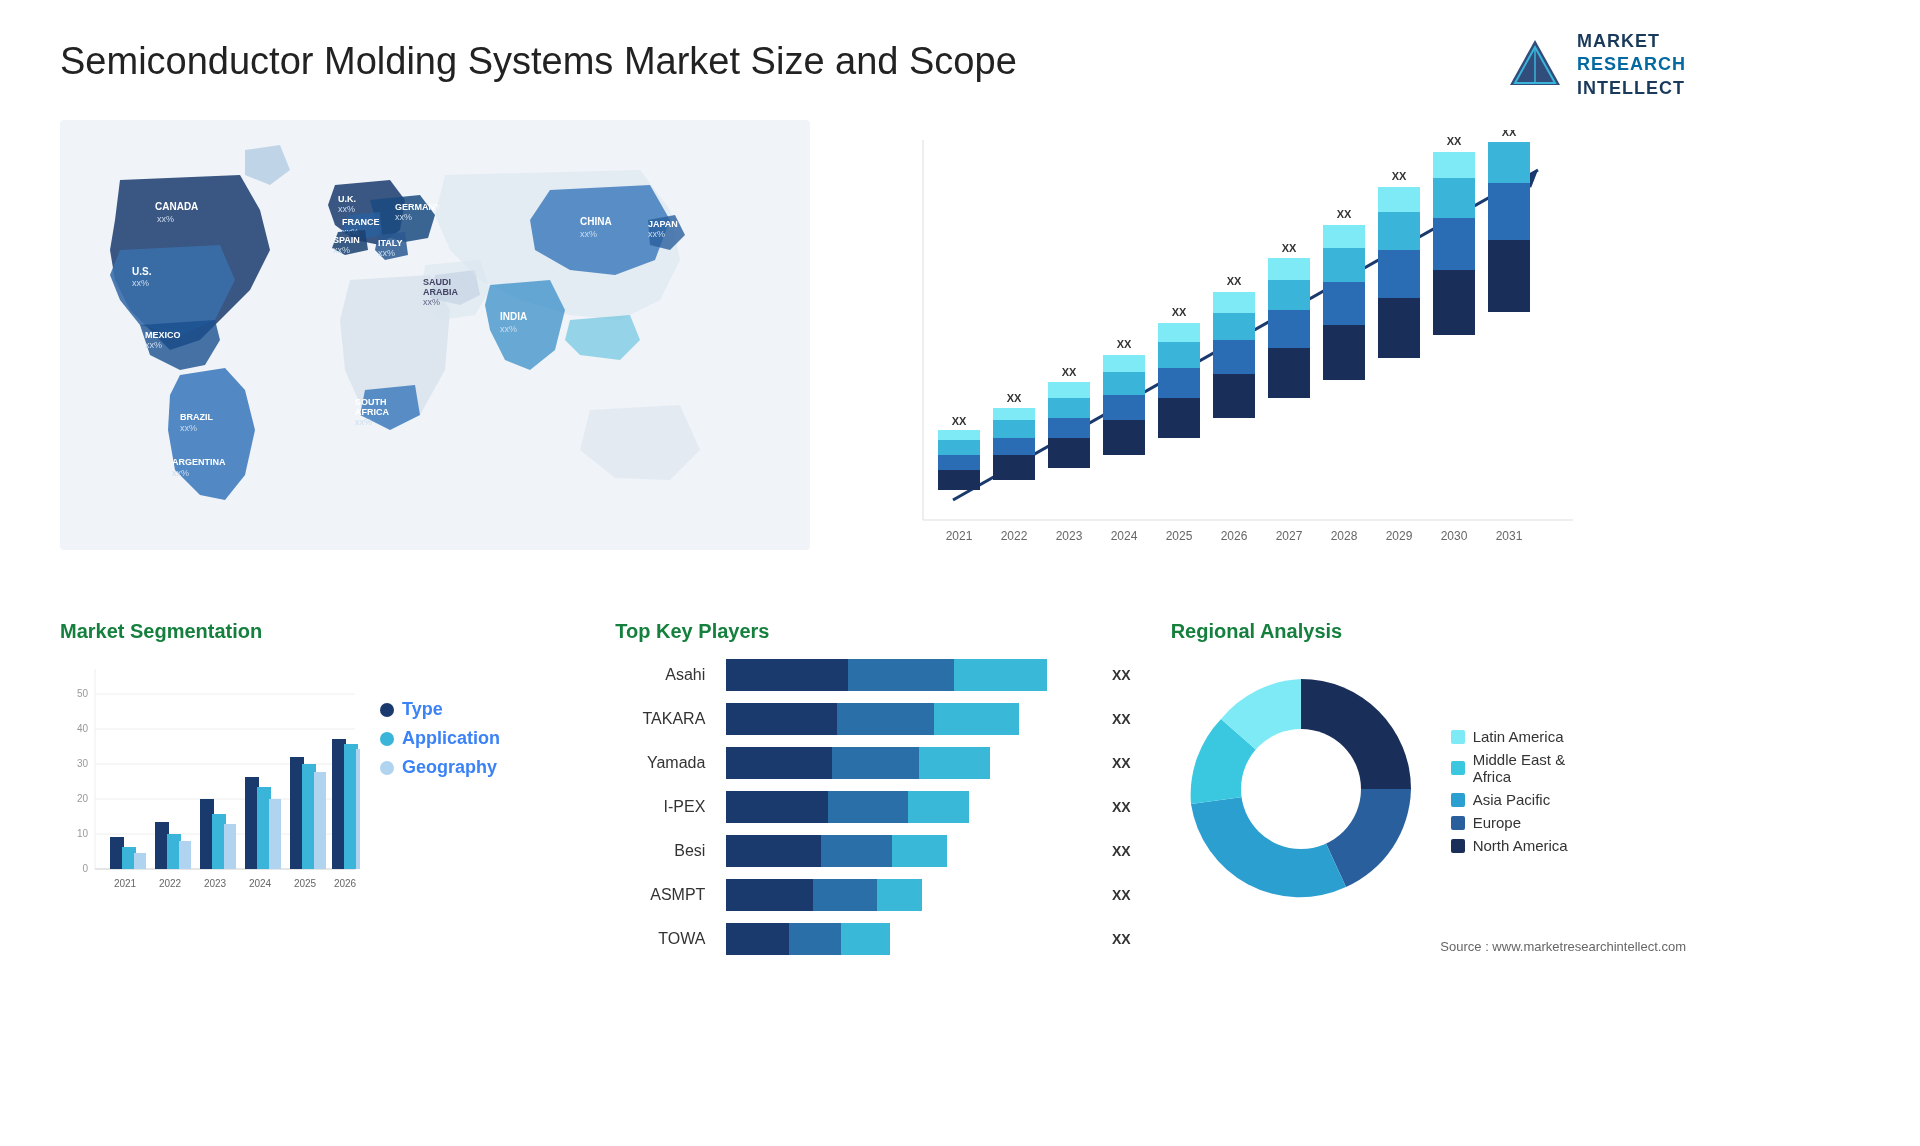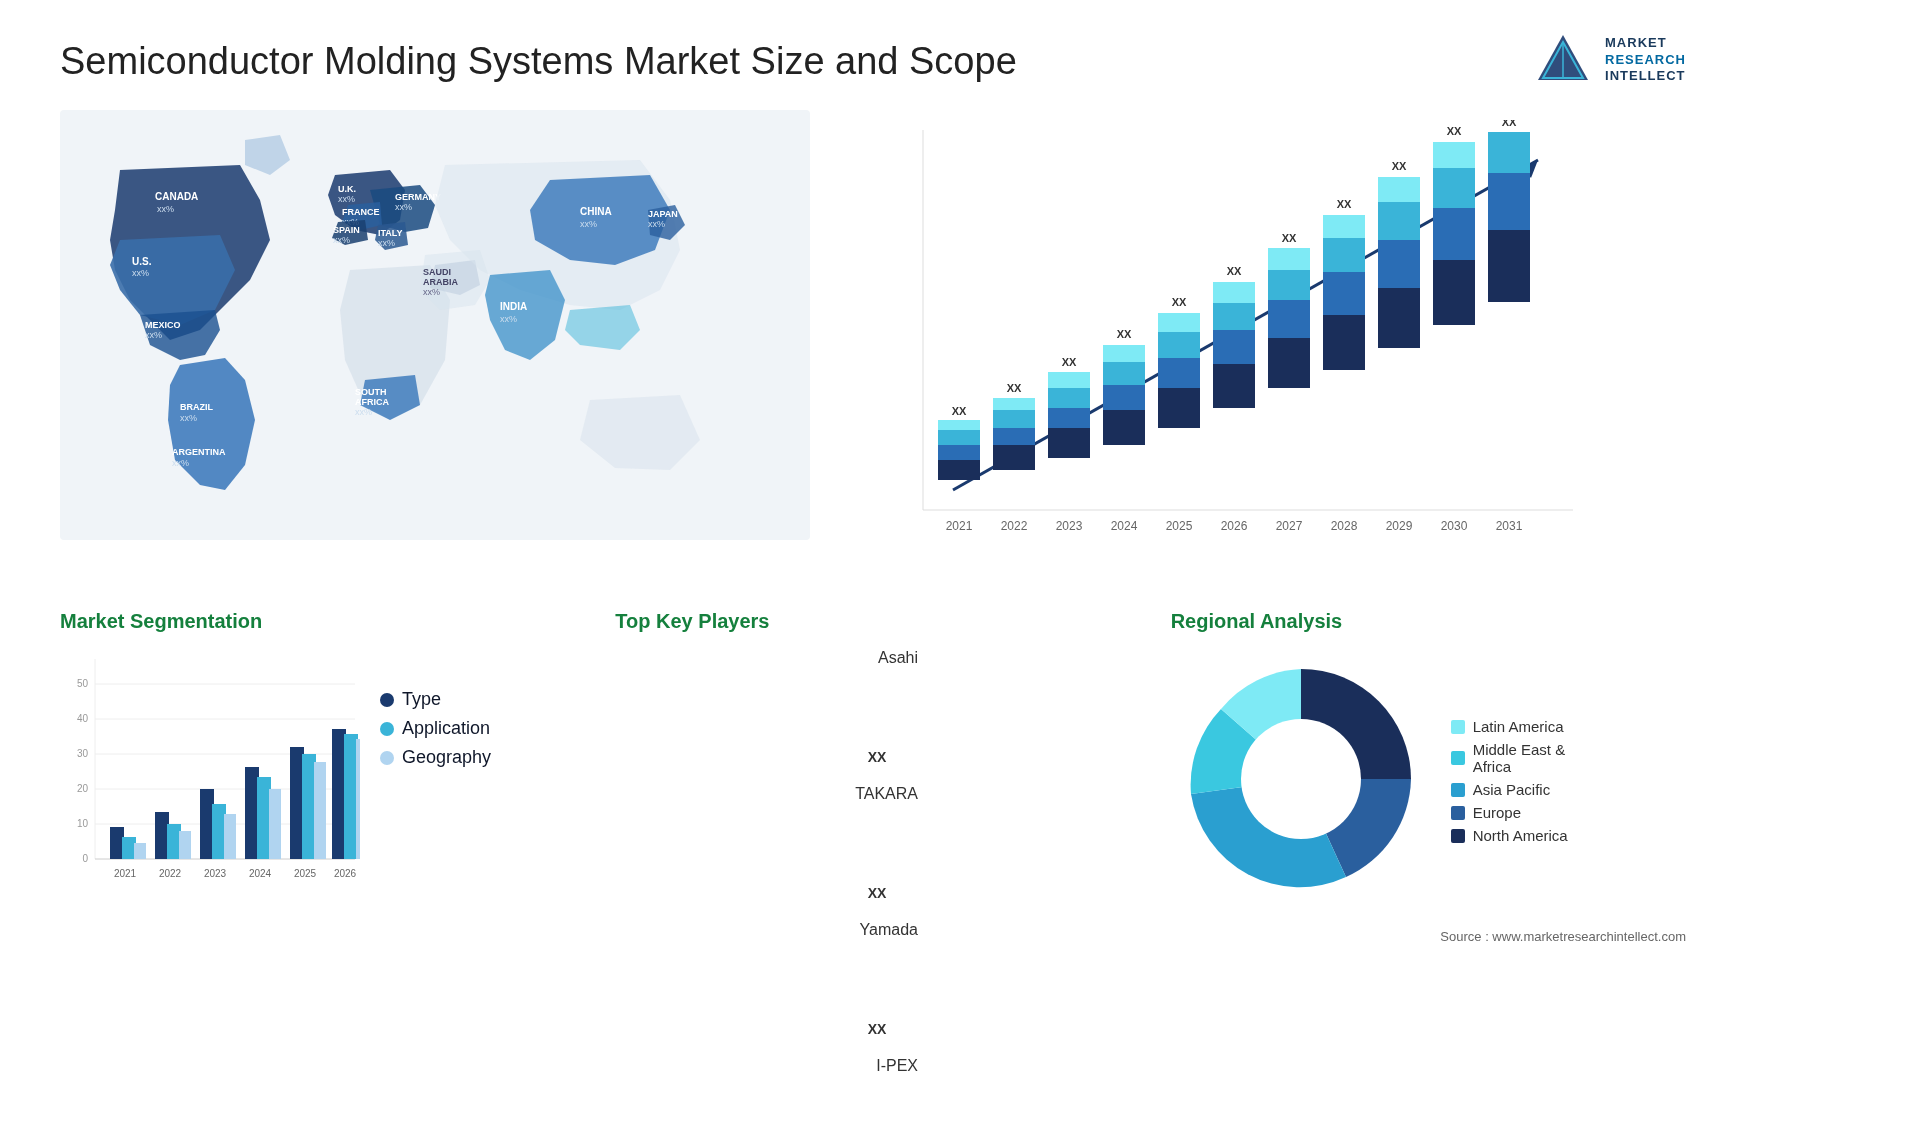--- a/index.html
+++ b/index.html
@@ -31,21 +31,21 @@
     .logo-area {
       display: flex;
       align-items: center;
       gap: 12px;
     }
     .logo-icon {
       width: 60px;
       height: 60px;
     }
     .logo-text {
-      font-size: 13px;
+      font-size: 18px;
       font-weight: 700;
       color: #1a3a5c;
       line-height: 1.3;
       text-transform: uppercase;
       letter-spacing: 1px;
     }
     .logo-text span {
       color: #0369a1;
     }
 
@@ -58,38 +58,38 @@
     }
     .seg-legend {
       margin-top: 10px;
     }
     .legend-item {
       display: flex;
       align-items: center;
       gap: 8px;
       margin-bottom: 8px;
       font-size: 18px;
-      color: #0f172a;
+      color: #3b82f6;
+      font-weight: bold;
     }
     .legend-dot {
       width: 14px;
       height: 14px;
       border-radius: 50%;
     }
 
     
     .players-chart {
       width: 100%;
     }
     .player-row {
       display: flex;
       align-items: center;
       margin-bottom: 12px;
       gap: 21px;
-      flex-direction: column;
     }
     .player-name {
       font-size: 16px;
       color: #333;
       width: 90px;
       text-align: right;
       flex-shrink: 0;
     }
     .player-bar-container {
       flex: 1;

